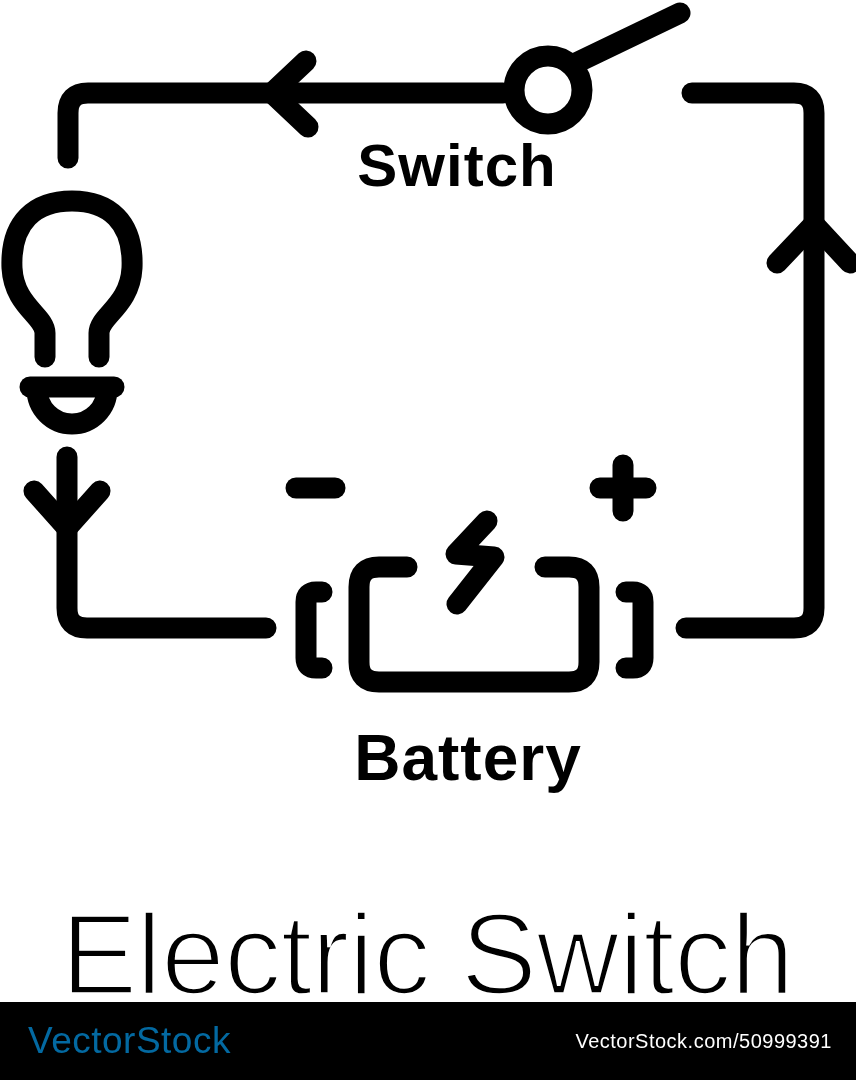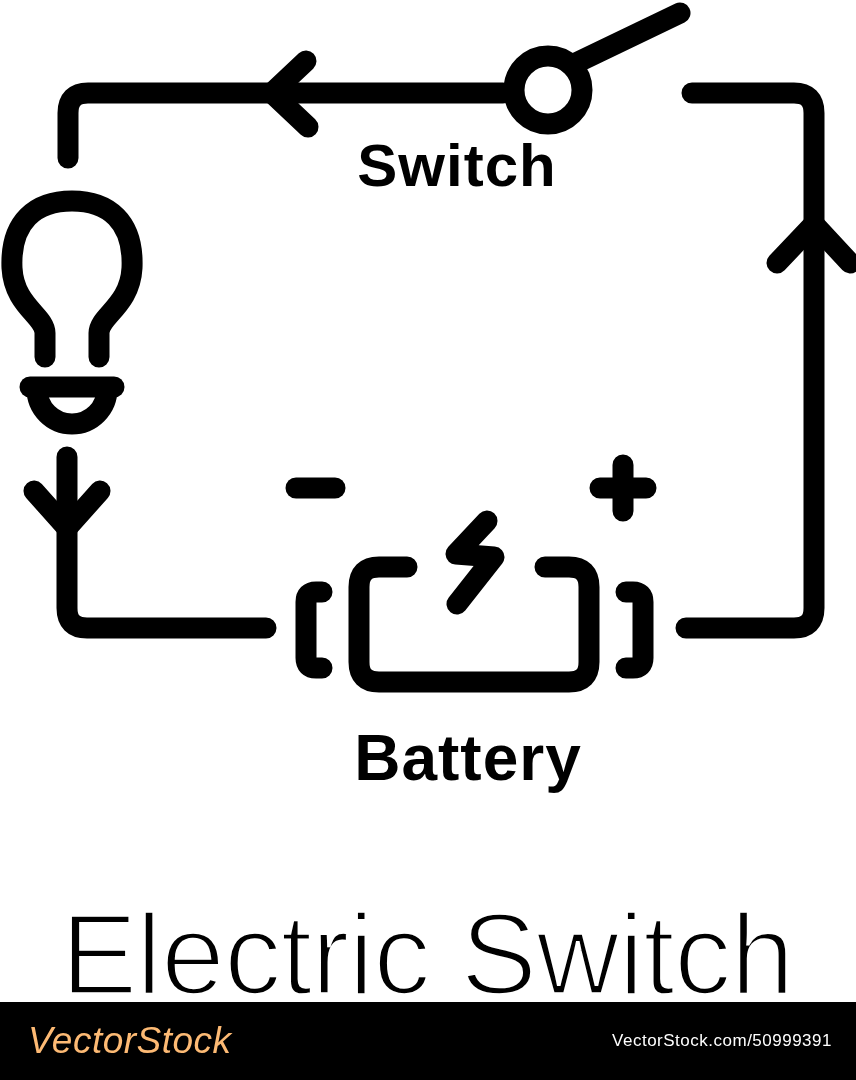--- a/index.html
+++ b/index.html
@@ -51,28 +51,27 @@
     width: 856px; height: 78px;
     background: #000000;
     display: flex;
     align-items: center;
     justify-content: space-between;
     box-sizing: border-box;
     padding: 0 24px 0 28px;
     z-index: 5;
   }
   .watermark-brand {
-    color: #fdba74;
+    color: #0369a1;
     font-size: 37px;
     letter-spacing: 0.5px;
-    font-style: italic;
   }
   .watermark-url {
     color: #ffffff;
-    font-size: 17px;
+    font-size: 20px;
     letter-spacing: 0.5px;
   }
 </style>
 </head>
 <body>
 
 <div class="page">
 
   <svg class="diagram-svg" width="856" height="1080" viewBox="0 0 856 1080" fill="none" stroke="#000000" stroke-width="21" stroke-linecap="round" stroke-linejoin="round">
 

